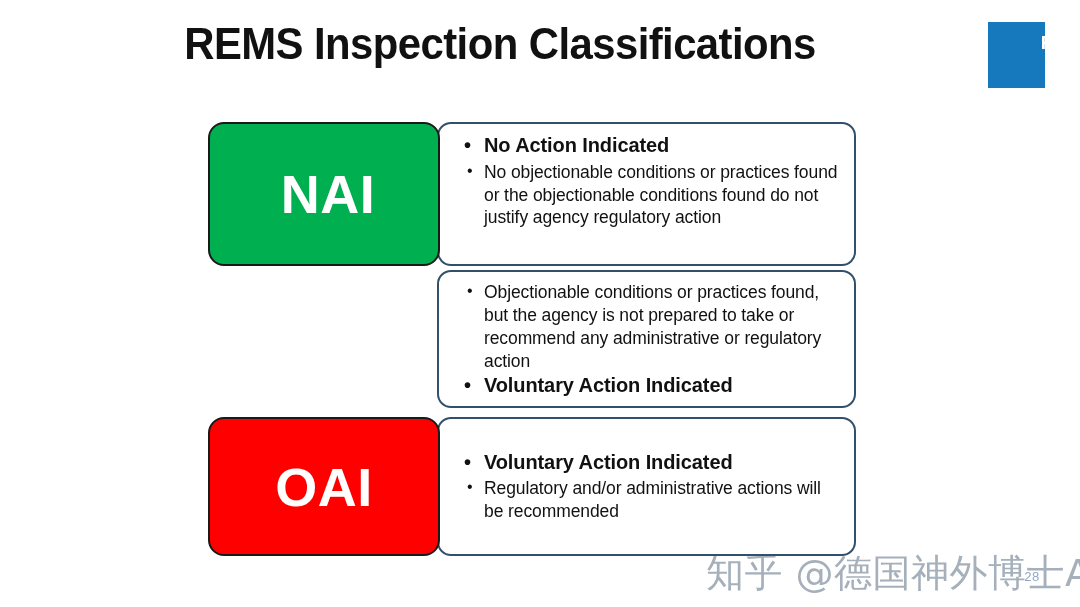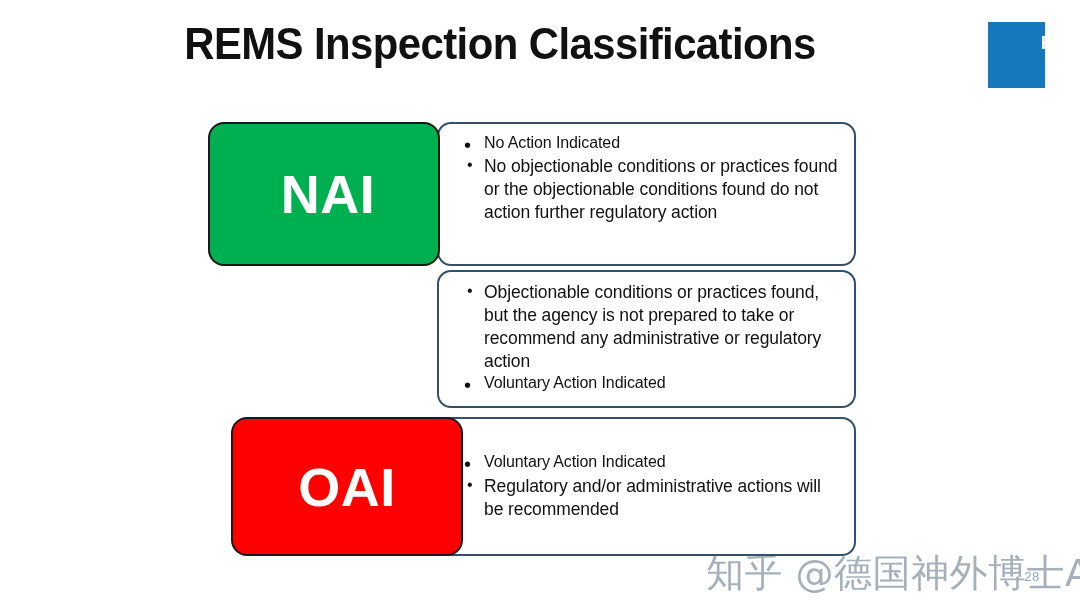--- a/index.html
+++ b/index.html
@@ -134,22 +134,22 @@
     padding-left: 21px;
     color: #111111;
   }
   .bullet-line::before {
     content: "\2022";
     position: absolute;
     left: 2px;
     top: 0;
   }
   .bullet-head {
-    font-size: 16px;
-    font-weight: normal;
+    font-size: 20px;
+    font-weight: bold;
     line-height: 1.28;
     margin-bottom: 2px;
     letter-spacing: -0.1px;
   }
   .bullet-head::before {
     font-size: 20px;
     left: 1px;
   }
   .bullet-body {
     font-size: 17.5px;
@@ -195,21 +195,21 @@
   <div class="fda-logo">
     <div class="fda-text">FDA</div>
   </div>
 
   <div class="rows">
 
     <div class="row row-0">
       <div class="desc-box">
         <div class="desc-inner">
           <div class="bullet-line bullet-head">No Action Indicated</div>
-          <div class="bullet-line bullet-body">No objectionable conditions or practices found or the objectionable conditions found do not action further regulatory action</div>
+          <div class="bullet-line bullet-body">No objectionable conditions or practices found or the objectionable conditions found do not justify agency regulatory action</div>
         </div>
       </div>
       <div class="code-box" style="background: rgb(0, 176, 80); padding-left: 8px;">
         <span class="code-label" style="color: rgb(255, 255, 255);">NAI</span>
       </div>
     </div>
 
     <div class="row row-1">
       <div class="desc-box">
         <div class="desc-inner">
@@ -219,21 +219,21 @@
       </div>
     </div>
 
     <div class="row row-2">
       <div class="desc-box">
         <div class="desc-inner">
           <div class="bullet-line bullet-head">Voluntary Action Indicated</div>
           <div class="bullet-line bullet-body">Regulatory and/or administrative actions will be recommended</div>
         </div>
       </div>
-      <div class="code-box" style="background: rgb(254, 0, 0); margin-left: 23px;">
+      <div class="code-box" style="background: rgb(254, 0, 0);">
         <span class="code-label" style="color: rgb(255, 255, 255);">OAI</span>
       </div>
     </div>
 
   </div>
 
   <div class="watermark">知乎 @德国神外博士Ada</div>
 
   <div class="slide-number">28</div>
 

